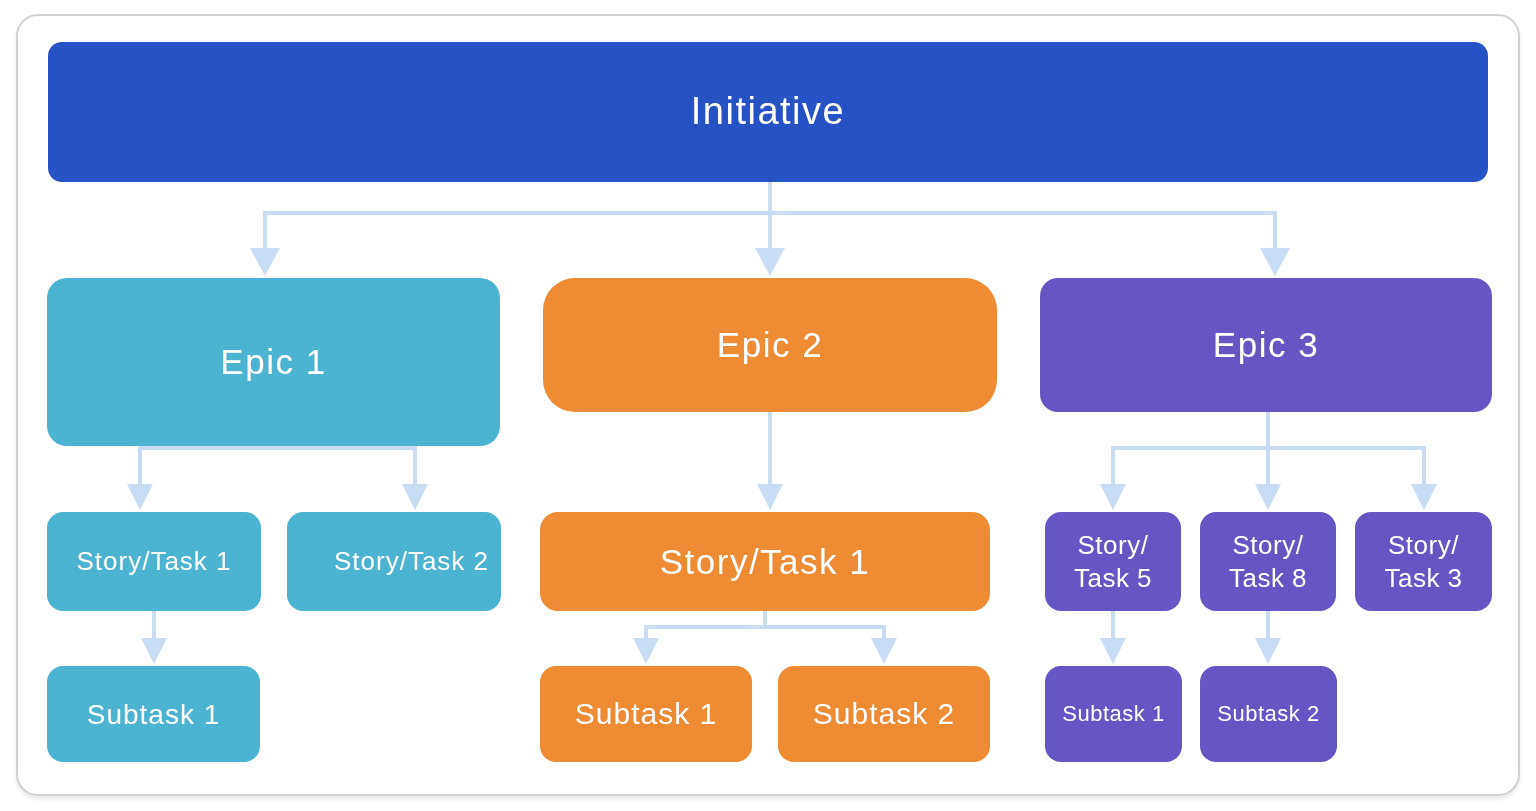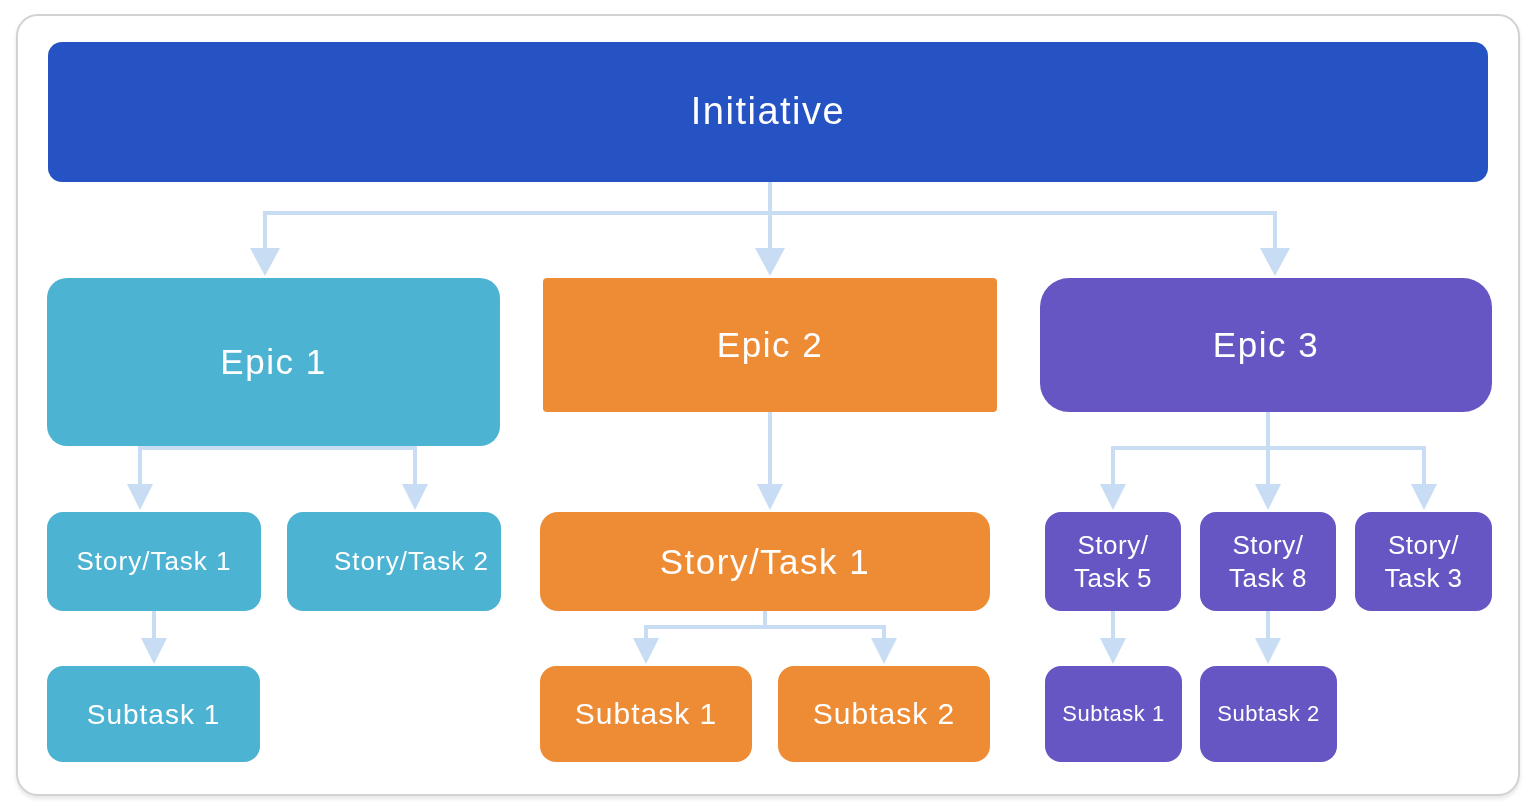--- a/index.html
+++ b/index.html
@@ -49,22 +49,22 @@
   }
   .blue   { background: #2653C4; text-align: center; }
   .teal   { background: #4DB3D3; }
   .orange { background: #EE8C35; }
   .purple { background: #6556C3; }
 
   
   .n-init { left: 48px; top: 42px; width: 1440px; height: 140px; border-radius: 14px; font-size: 38px; }
   
   .n-epic1 { left: 47px;  top: 278px; width: 453px; height: 168px; border-radius: 20px; font-size: 35px; }
-  .n-epic2 { left: 543px; top: 278px; width: 454px; height: 134px; border-radius: 4px; font-size: 35px; }
-  .n-epic3 { left: 1040px; top: 278px; width: 452px; height: 134px; border-radius: 29px; font-size: 35px; }
+  .n-epic2 { left: 543px; top: 278px; width: 454px; height: 134px; border-radius: 32px; font-size: 35px; }
+  .n-epic3 { left: 1040px; top: 278px; width: 452px; height: 134px; border-radius: 18px; font-size: 35px; }
   
   .n-e1s1 { left: 47px;  top: 512px; width: 214px; height: 99px; border-radius: 16px; font-size: 26px; letter-spacing: 1px; }
   .n-e1s2 { left: 287px; top: 512px; width: 214px; height: 99px; border-radius: 16px; font-size: 26px; letter-spacing: 1px; padding-left: 35px; }
   .n-e2s1 { left: 540px; top: 512px; width: 450px; height: 99px; border-radius: 18px; font-size: 35px; }
   .n-e3s1 { left: 1045px; top: 512px; width: 136px; height: 99px; border-radius: 16px; font-size: 26px; letter-spacing: 0.5px; }
   .n-e3s2 { left: 1200px; top: 512px; width: 136px; height: 99px; border-radius: 16px; font-size: 26px; letter-spacing: 0.5px; }
   .n-e3s3 { left: 1355px; top: 512px; width: 137px; height: 99px; border-radius: 16px; font-size: 26px; letter-spacing: 0.5px; }
   
   .n-e1t1 { left: 47px;  top: 666px; width: 213px; height: 96px; border-radius: 16px; font-size: 28px; letter-spacing: 1px; }
   .n-e2t1 { left: 540px; top: 666px; width: 212px; height: 96px; border-radius: 16px; font-size: 30px; letter-spacing: 1px; }

